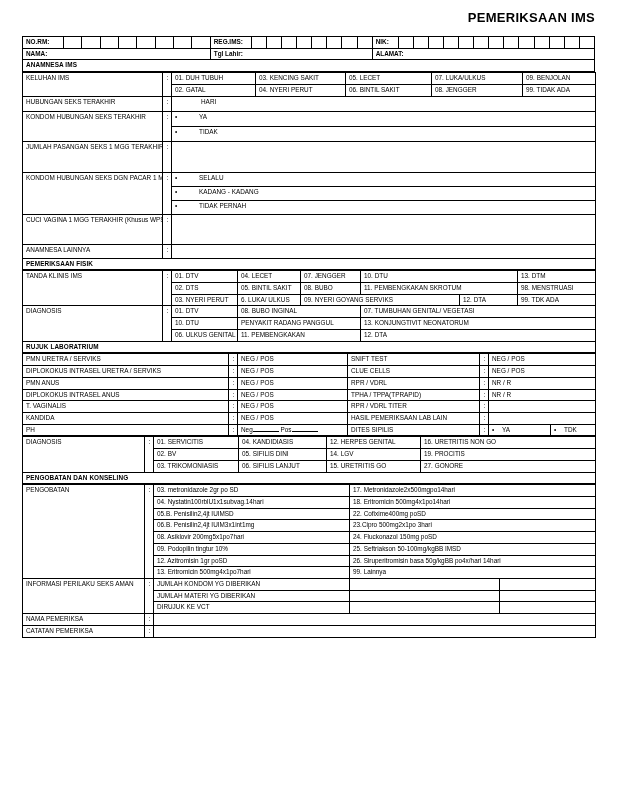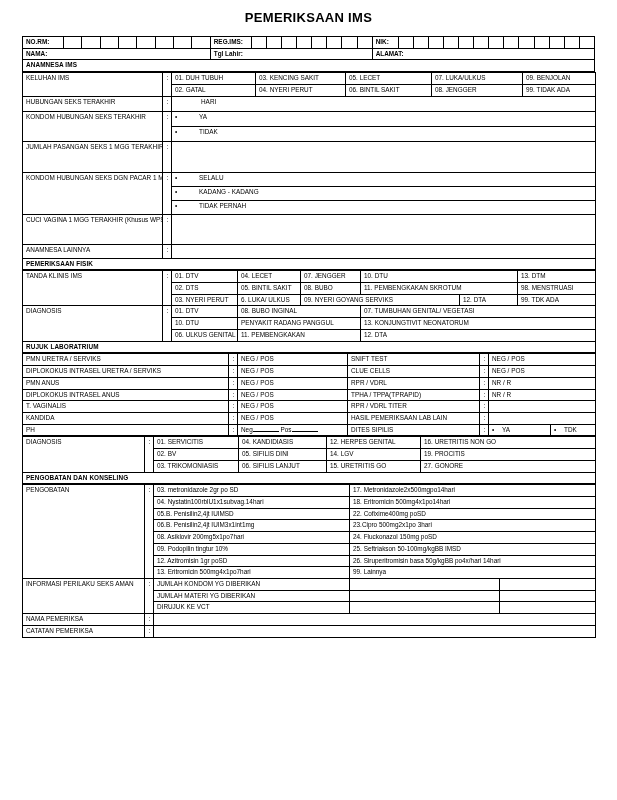--- a/index.html
+++ b/index.html
@@ -15,21 +15,21 @@
     overflow: hidden;
   }
   .page {
     width: 617px;
     height: 800px;
     position: relative;
     box-sizing: border-box;
     padding: 0 22px;
   }
   .form-title {
-    text-align: center;
+    text-align: right;
     font-size: 13px;
     font-weight: bold;
     letter-spacing: 0.3px;
     padding-top: 10px;
     padding-bottom: 11px;
   }
   table.frm {
     border-collapse: collapse;
     width: 573px;
     table-layout: fixed;

